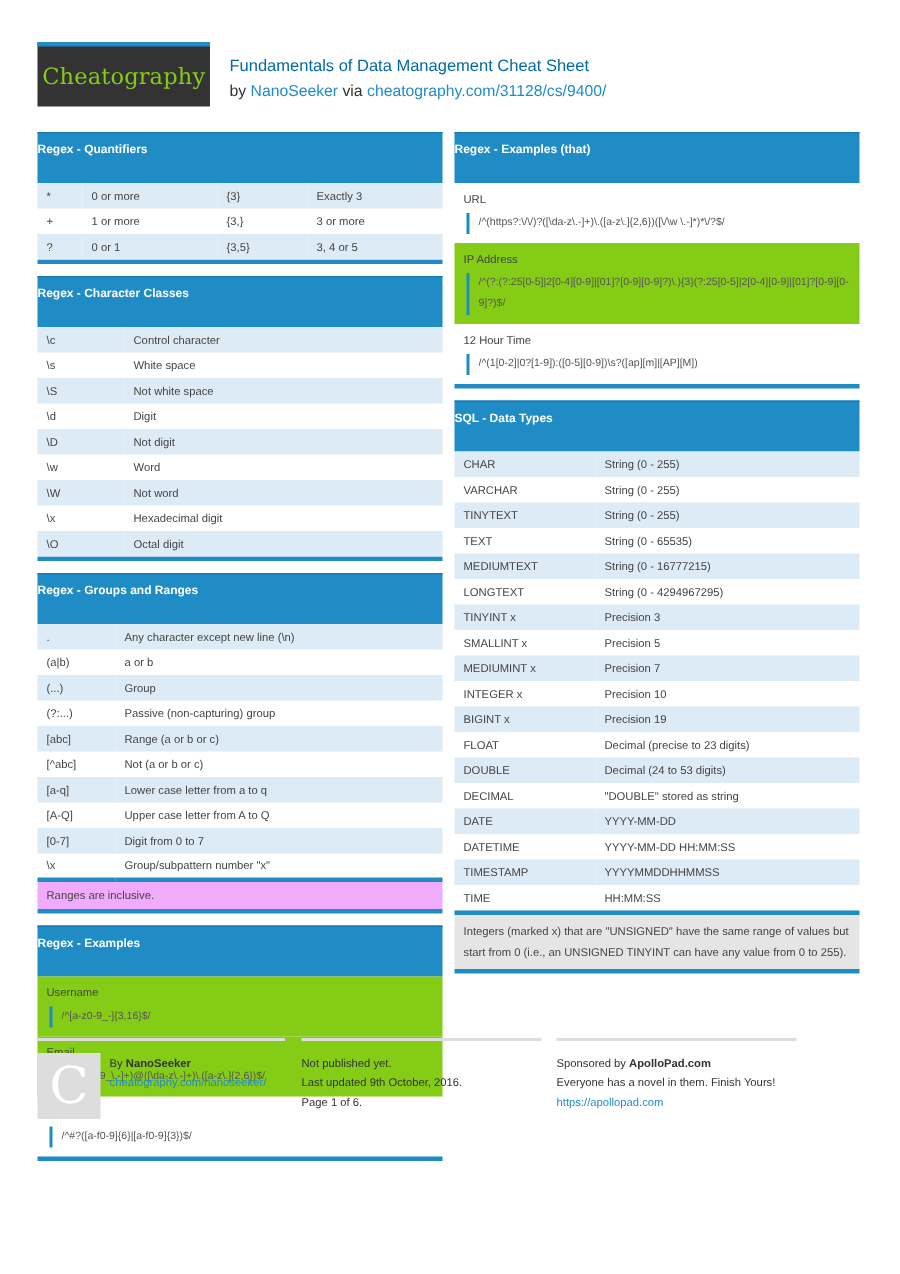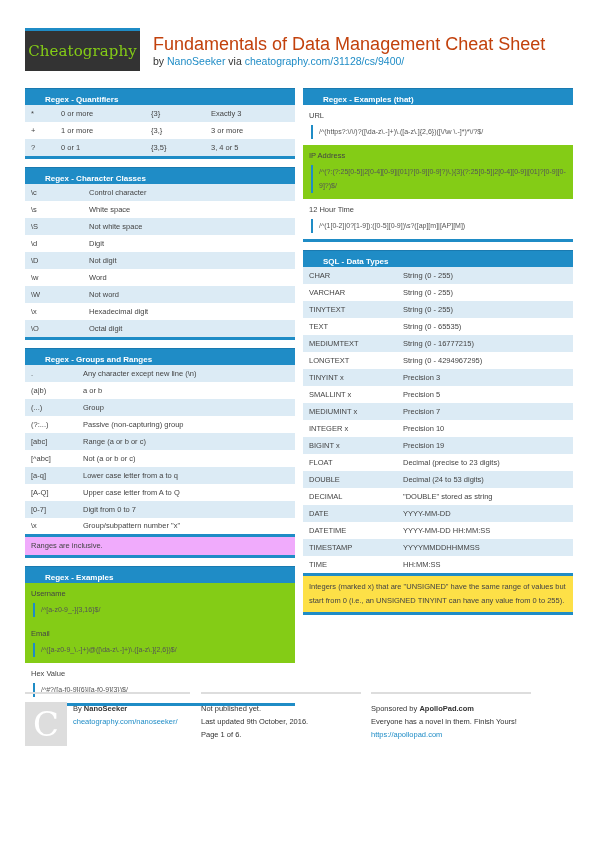--- a/index.html
+++ b/index.html
@@ -2,39 +2,39 @@
 <html><head>
 <meta charset="utf-8">
 <style>
   * { box-sizing: border-box; margin: 0; padding: 0; }
   html, body { width: 600px; height: 849px; background: #ffffff; overflow: hidden; }
   body { font-family: "Liberation Sans", sans-serif; color: #333333; position: relative; }
 
   .logo { position: absolute; left: 25px; top: 28px; width: 115px; height: 43px; background: #333333; border-top: 3px solid #1f8cc6; display: flex; align-items: center; justify-content: center; }
   .logo span { font-family: "DejaVu Serif", serif; color: #84cc16; font-size: 15px; letter-spacing: 0.1px; }
   .title-wrap { position: absolute; left: 153px; top: 37px; }
-  .title { font-size: 18px; color: #c2410c; line-height: 15px; }
+  .title { font-size: 11px; color: #0369a1; line-height: 15px; }
   .byline { font-size: 10.5px; color: #333; line-height: 14px; margin-top: 2px; }
   .byline .link { color: #1f8cc6; }
 
   .col { position: absolute; top: 88px; width: 270px; }
   .col.left { left: 25px; }
   .col.right { left: 303px; }
 
   .block { margin-bottom: 8px; border-bottom: 3px solid #1f8cc6; }
-  .block-head { background: #1f8cc6; color: #ffffff; font-weight: bold; font-size: 8px; height: 17px; line-height: 21px; padding-left: 20px; border-top: 1px solid #1a7ab0; }
+  .block-head { background: #1f8cc6; color: #ffffff; font-weight: bold; font-size: 8px; height: 34px; line-height: 21px; padding-left: 0; border-top: 1px solid #1a7ab0; }
   table { width: 100%; border-collapse: collapse; }
   td { font-size: 7.5px; color: #444; height: 17px; padding: 0 6px; vertical-align: middle; }
   tr.alt td { background: #dcebf5; }
   tr.note td { background: #f0abfc; border-top: 3px solid #1f8cc6; height: 20px; margin-top: 20px; }
   .example { padding: 4px 6px 4px 6px; font-size: 7.5px; color: #444; }
   .example.alt { background: #84cc16; }
   .example .label { line-height: 14px; }
   .example .code { border-left: 2px solid #1f8cc6; padding-left: 6px; margin-left: 2px; margin-top: 2px; margin-bottom: 2px; line-height: 14px; font-size: 7px; color: #555; word-break: break-all; }
-  .note-block { background: #fde047; border-top: 3px solid #1f8cc6; padding: 4px 6px; font-size: 7.5px; line-height: 14px; color: #444; }
+  .note-block { background: #e5e5e5; border-top: 3px solid #1f8cc6; padding: 4px 6px; font-size: 7.5px; line-height: 14px; color: #444; }
 
   .footer { position: absolute; top: 692px; left: 25px; width: 560px; height: 70px; }
   .fcol { position: absolute; top: 0; border-top: 2px solid #dddddd; padding-top: 8px; font-size: 7.5px; line-height: 13px; color: #333; }
   .fcol.a { left: 0; width: 165px; }
   .fcol.b { left: 176px; width: 160px; }
   .fcol.c { left: 346px; width: 160px; }
   .avatar { position: absolute; left: 0; top: 8px; width: 42px; height: 44px; background: #dddddd; color: #ffffff; font-family: "DejaVu Serif", serif; font-size: 34px; display: flex; align-items: center; justify-content: center; }
   .fcol.a .txt { margin-left: 48px; }
   .link { color: #1f8cc6; }
   b { font-weight: bold; }

